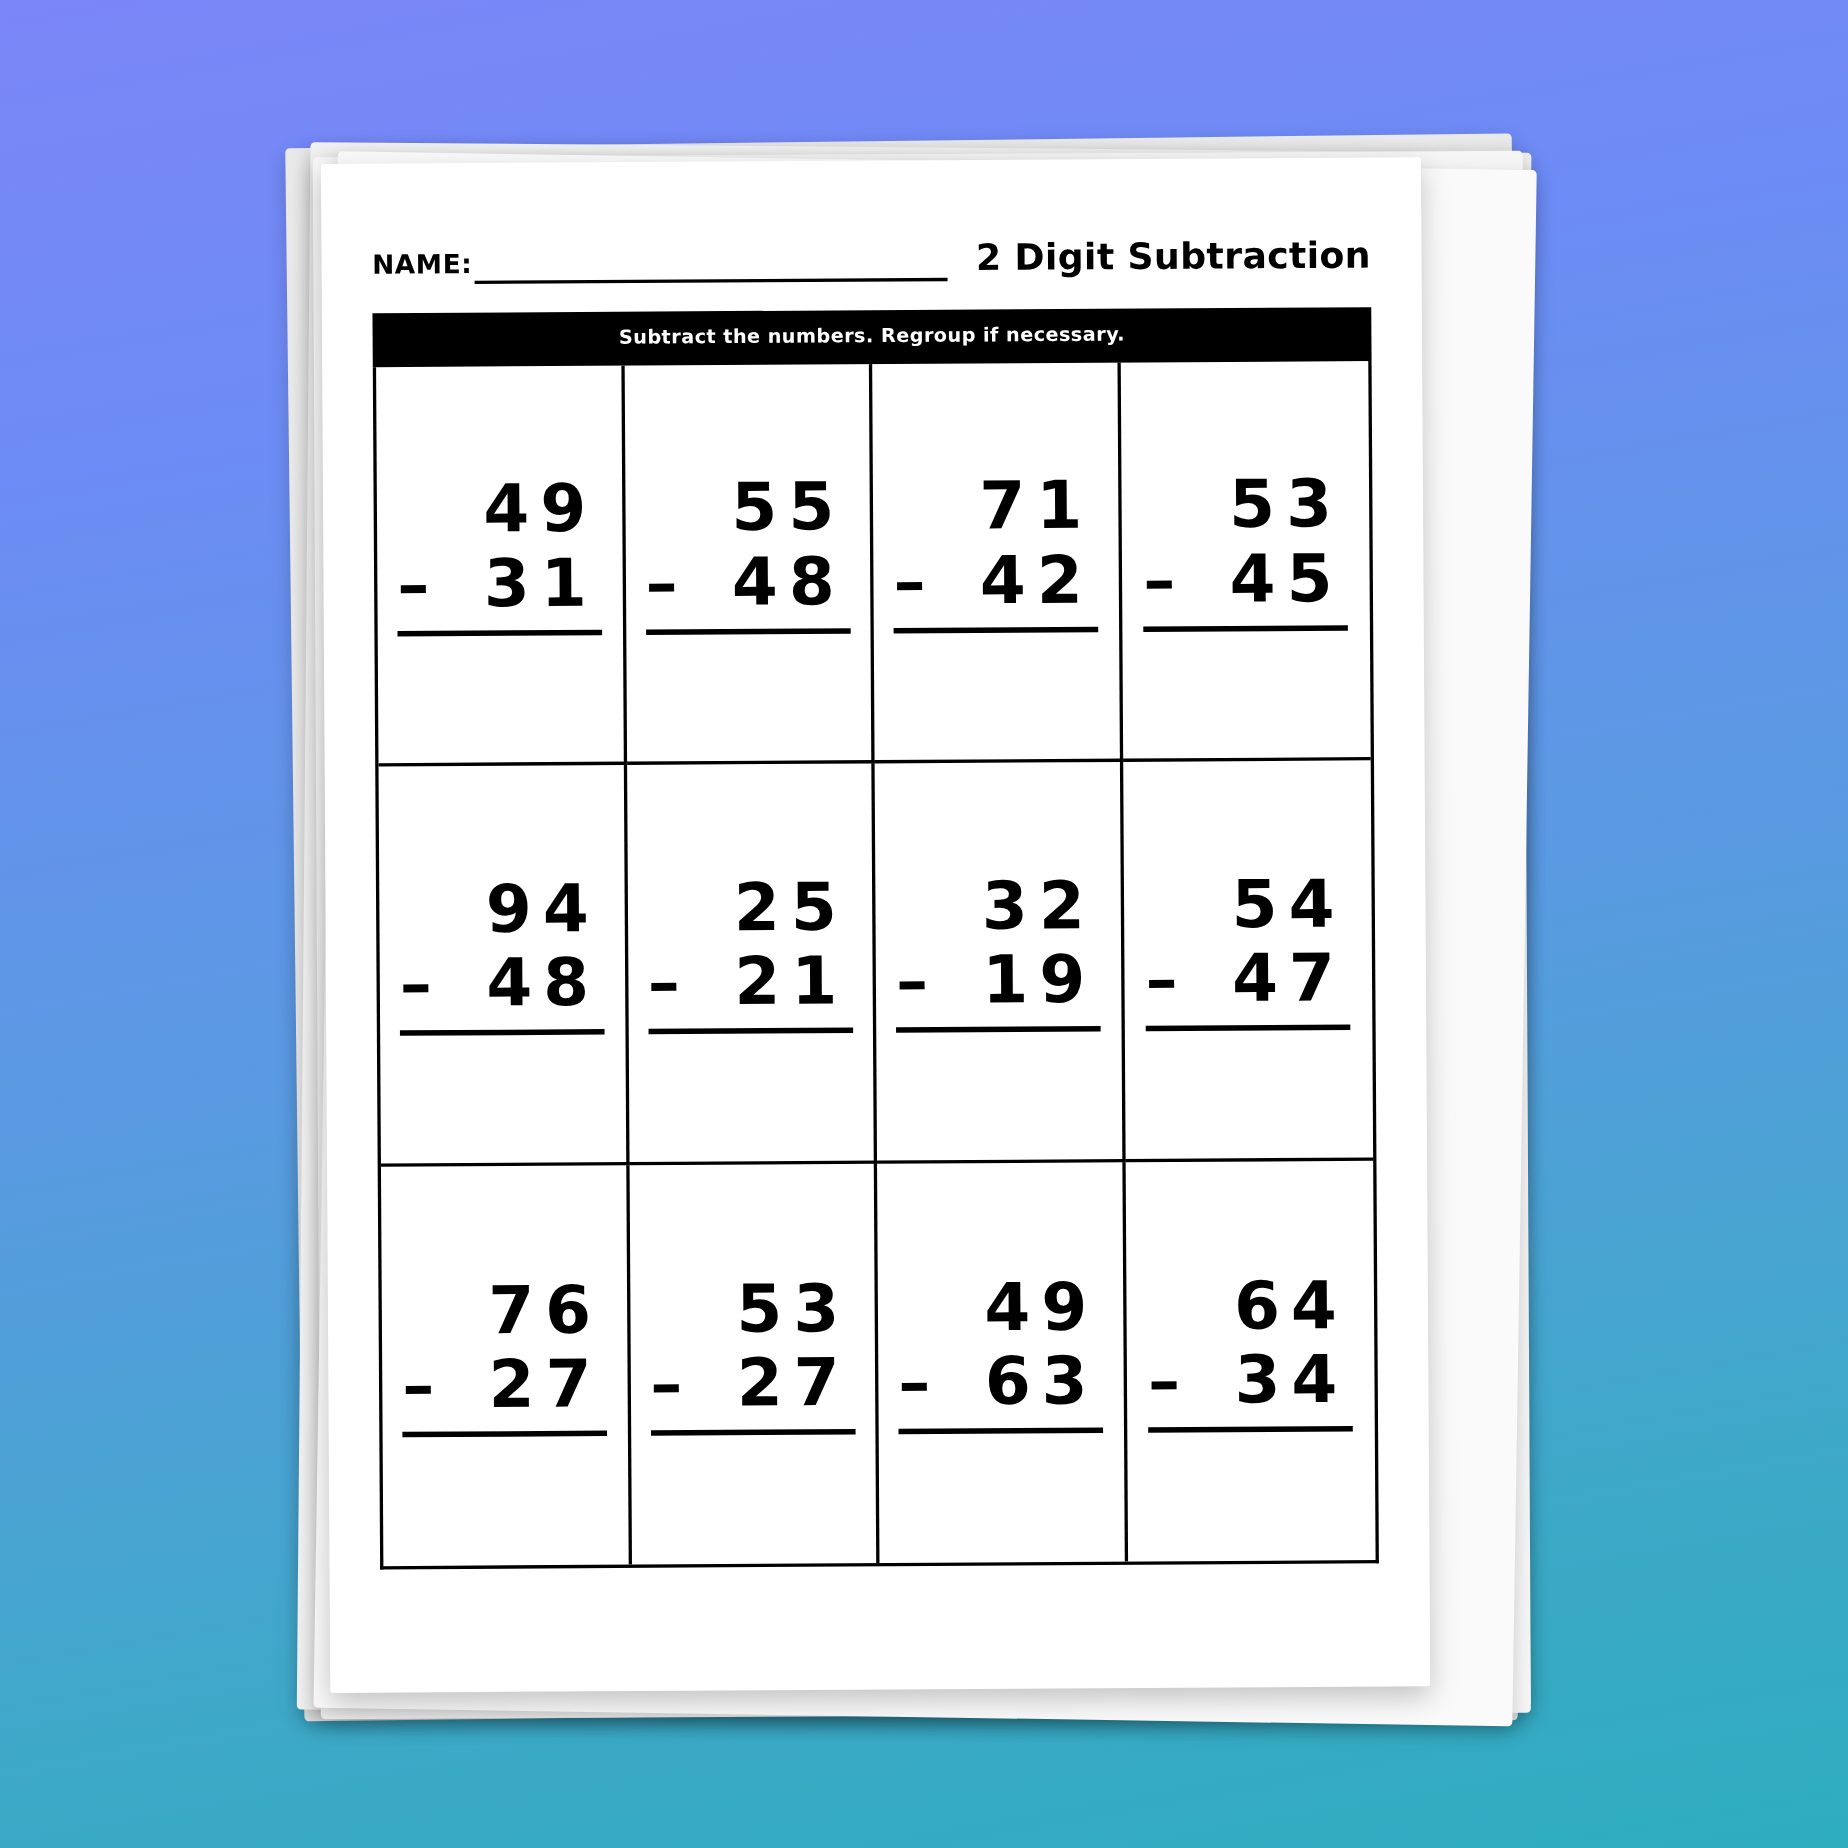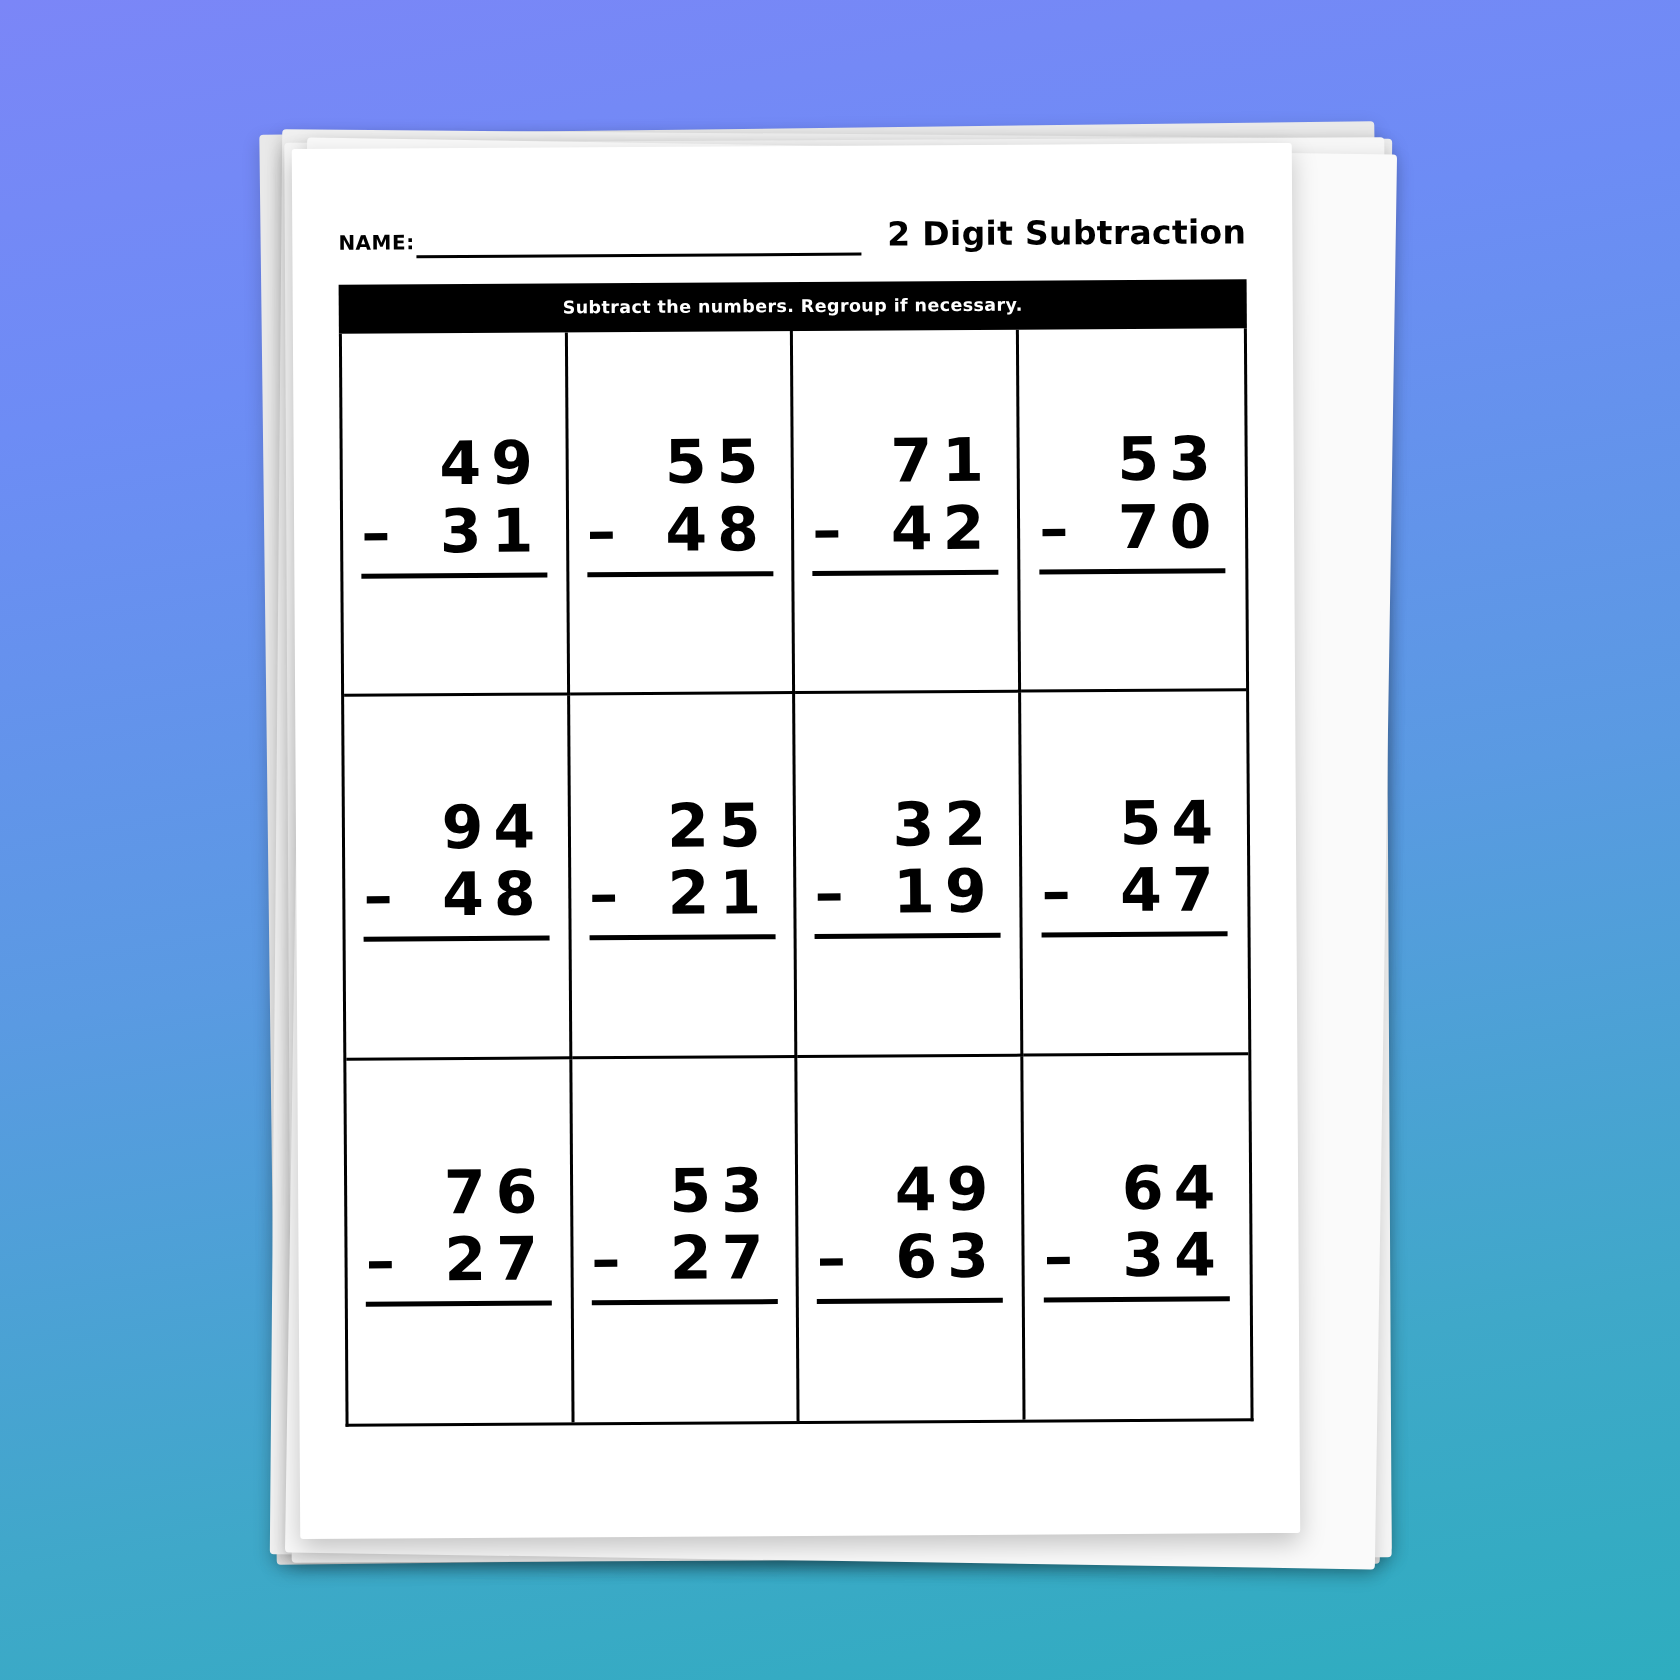--- a/index.html
+++ b/index.html
@@ -60,21 +60,21 @@
   }
   .name-block {
     display: flex;
     align-items: flex-end;
     flex: 1 1 auto;
     margin-right: 26px;
   }
   .name-label {
     font-family: "DejaVu Sans", sans-serif;
     font-weight: bold;
-    font-size: 20px;
+    font-size: 24px;
     letter-spacing: 0.5px;
     color: #000;
     padding-bottom: 4px;
     white-space: nowrap;
     margin-top: 36px;
   }
   .name-line {
     flex: 1 1 auto;
     border-bottom: 3px solid #000;
     height: 26px;
@@ -222,21 +222,21 @@
           </div>
         </div>
 
         <div class="cell">
           <div class="problem">
             <div class="prob-line">
                 <span class="digits">53</span>
               </div>
             <div class="prob-line minus-row">
                 <span class="op">–</span>
-                <span class="digits">70</span>
+                <span class="digits">45</span>
               </div>
             <div class="answer-rule"></div>
           </div>
         </div>
 
         <div class="cell">
           <div class="problem">
             <div class="prob-line">
                 <span class="digits">94</span>
               </div>

